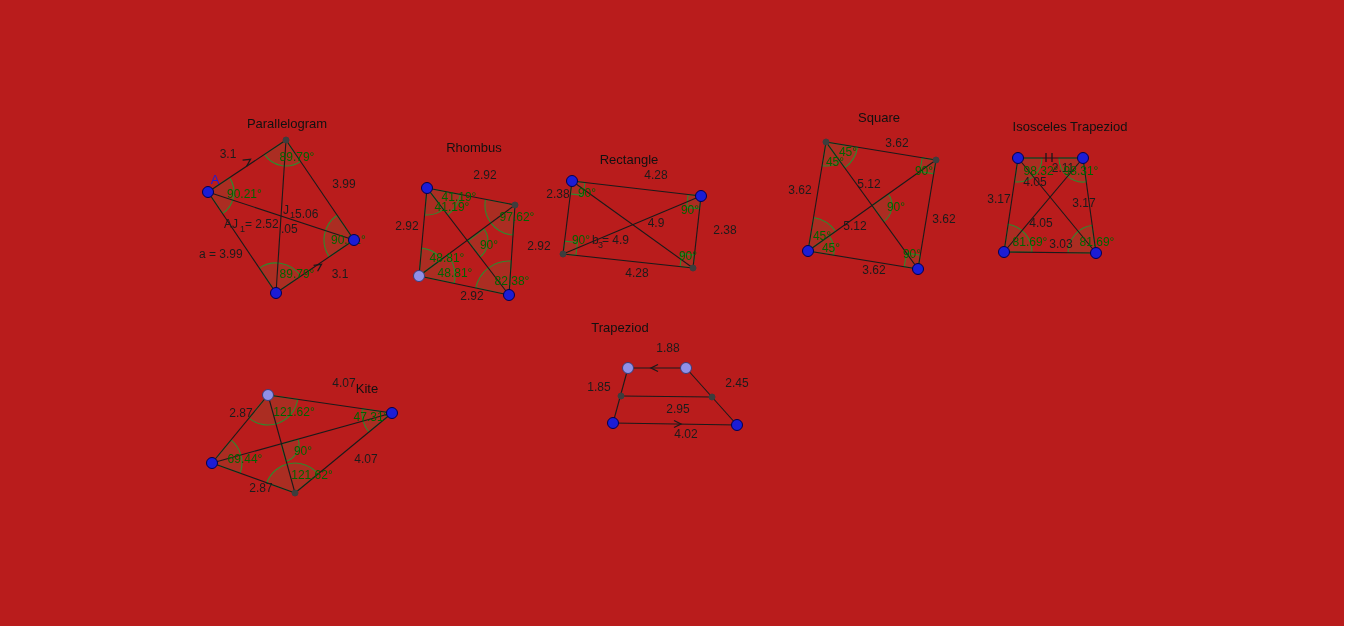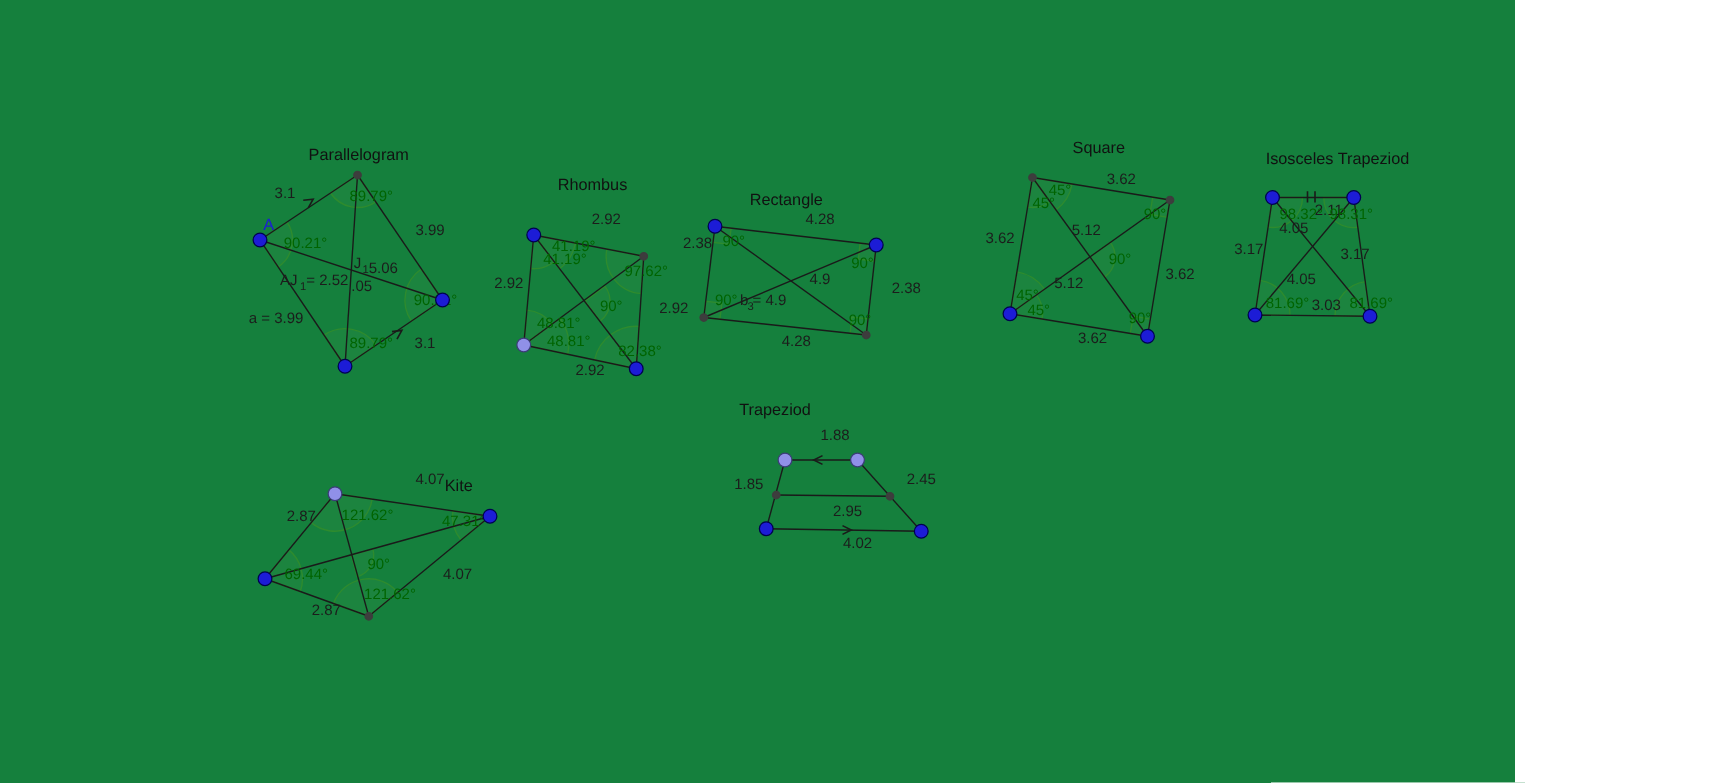--- a/index.html
+++ b/index.html
@@ -1,16 +1,16 @@
 <!DOCTYPE html>
 <html><head>
 <meta charset="utf-8">
 <style>
   html,body{margin:0;padding:0;background:#ffffff;}
-  #canvas-wrap{position:relative;width:1212px;height:626px;background:#15803d;overflow:hidden;}
+  #canvas-wrap{position:relative;width:1344px;height:626px;background:#b91c1c;overflow:hidden;}
   svg{font-family:"Liberation Sans",sans-serif;}
   .seg{stroke:#1a1a1a;stroke-width:1.1;fill:none;}
   .sector{fill:rgba(80,160,80,0.13);stroke:#2e8b2e;stroke-width:1.1;}
   .tick{stroke:#1a1a1a;stroke-width:1.3;fill:none;}
   .lbl{fill:#1c1c1c;font-size:12px;}
   .ang{fill:#006400;font-size:12px;}
   .ttl{fill:#111;font-size:13px;}
   .sub{font-size:9px;}
   .blbl{fill:#1c1cd6;font-size:13px;}
   .pt-blue{fill:#1c1cd6;stroke:#000050;stroke-width:1;}

